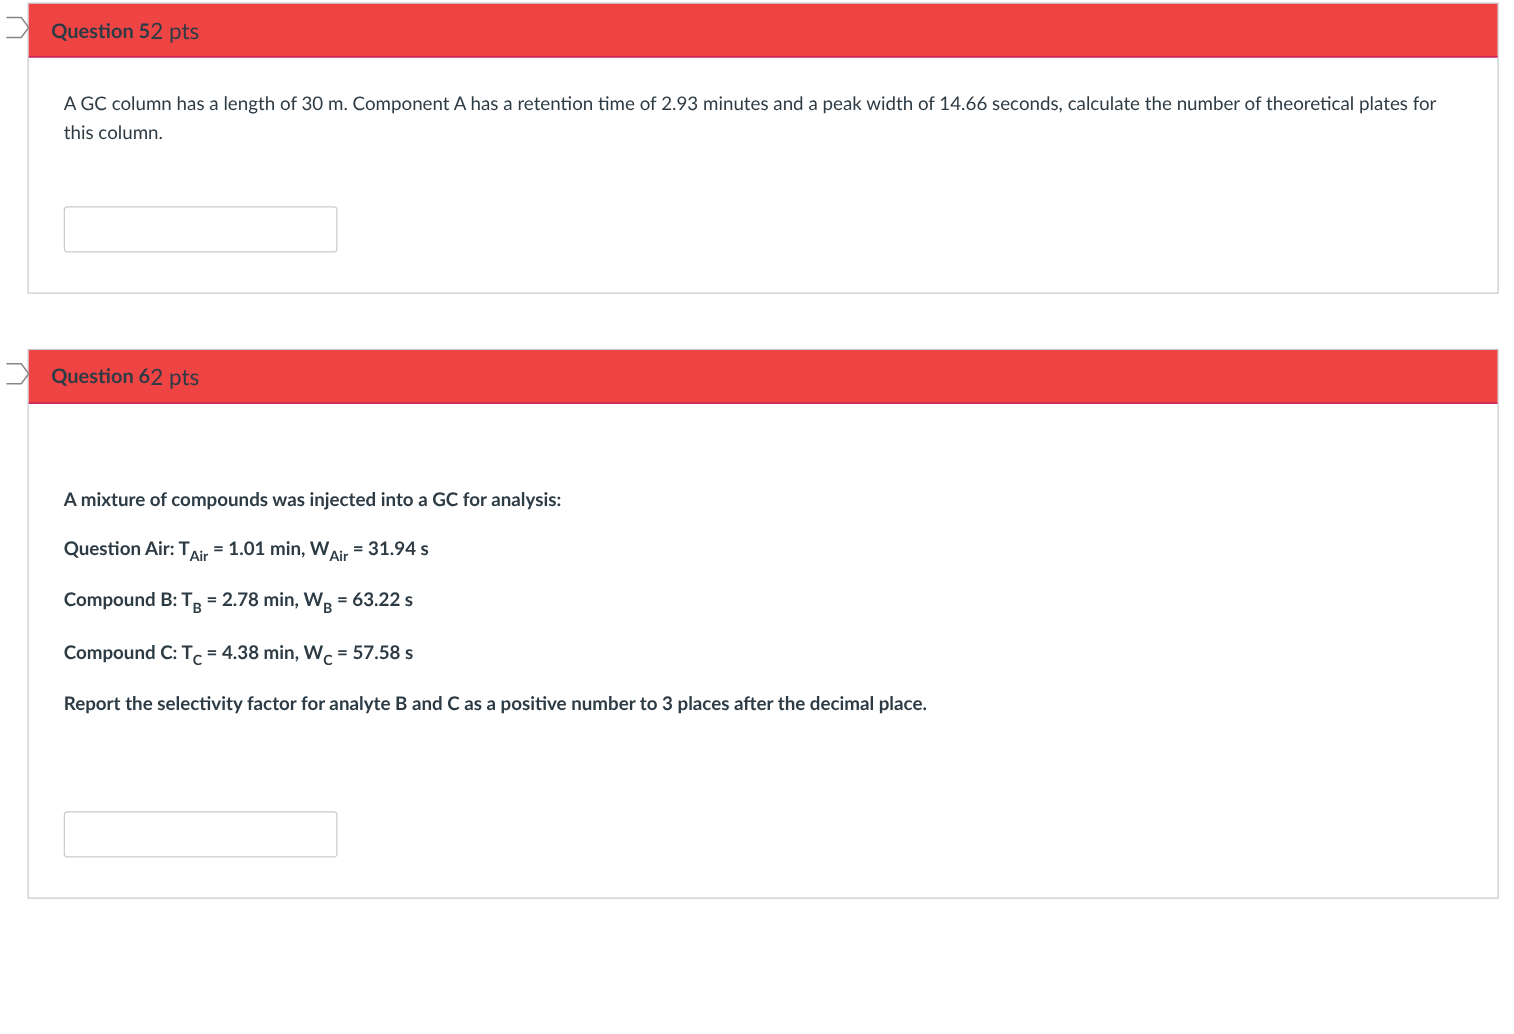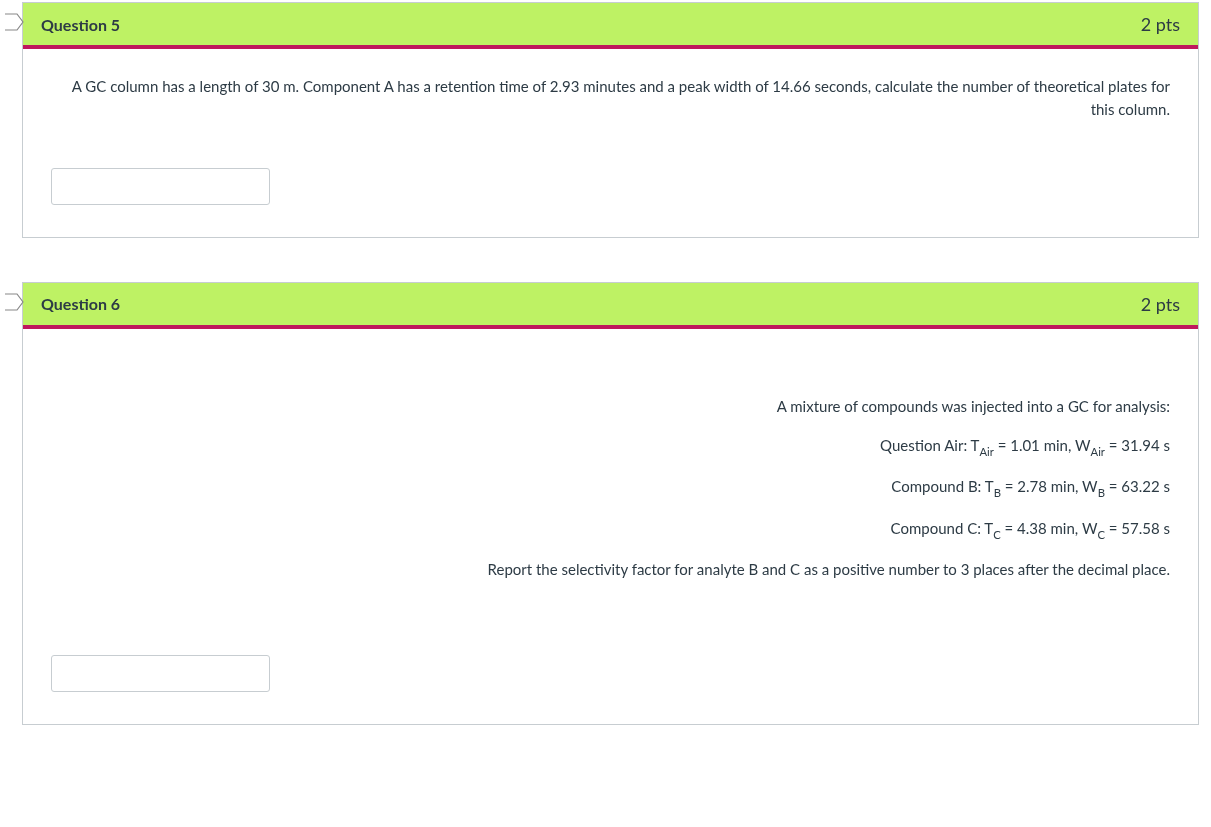--- a/index.html
+++ b/index.html
@@ -25,48 +25,48 @@
   .question-wrap {
     position: relative;
     margin-left: 22px;
     margin-right: 12px;
     margin-bottom: 44px;
     border: 1px solid #c7cdd1;
     background: #ffffff;
   }
   .question-header {
     display: flex;
-    justify-content: space-between;
+    justify-content: flex-start;
     align-items: center;
-    background: #bef264;
-    border-bottom: 4px solid #be185d;
+    background: #ef4444;
+    border-bottom: 1px solid #be185d;
     padding: 10px 18px 10px 18px;
   }
   .question-title {
     font-weight: 700;
     font-size: 16px;
     color: #2d3b45;
   }
   .question-points {
     font-size: 18px;
     color: #2d3b45;
     font-weight: 400;
   }
   .question-body {
     padding: 26px 28px 32px 28px;
     font-size: 15px;
     line-height: 1.55;
     color: #2d3b45;
   }
   .question-body p {
     margin: 0 0 14px 0;
-    text-align: right;
   }
   .q6-body p {
     margin: 0 0 16px 0;
+    font-weight: bold;
   }
   .q6-body { padding-top: 66px; }
   .sub { font-size: 0.75em; vertical-align: sub; position: relative; bottom: -0.1em; }
   .answer-input {
     width: 219px;
     height: 37px;
     border: 1px solid #c7cdd1;
     border-radius: 3px;
     padding: 6px 10px;
     font-size: 14px;

